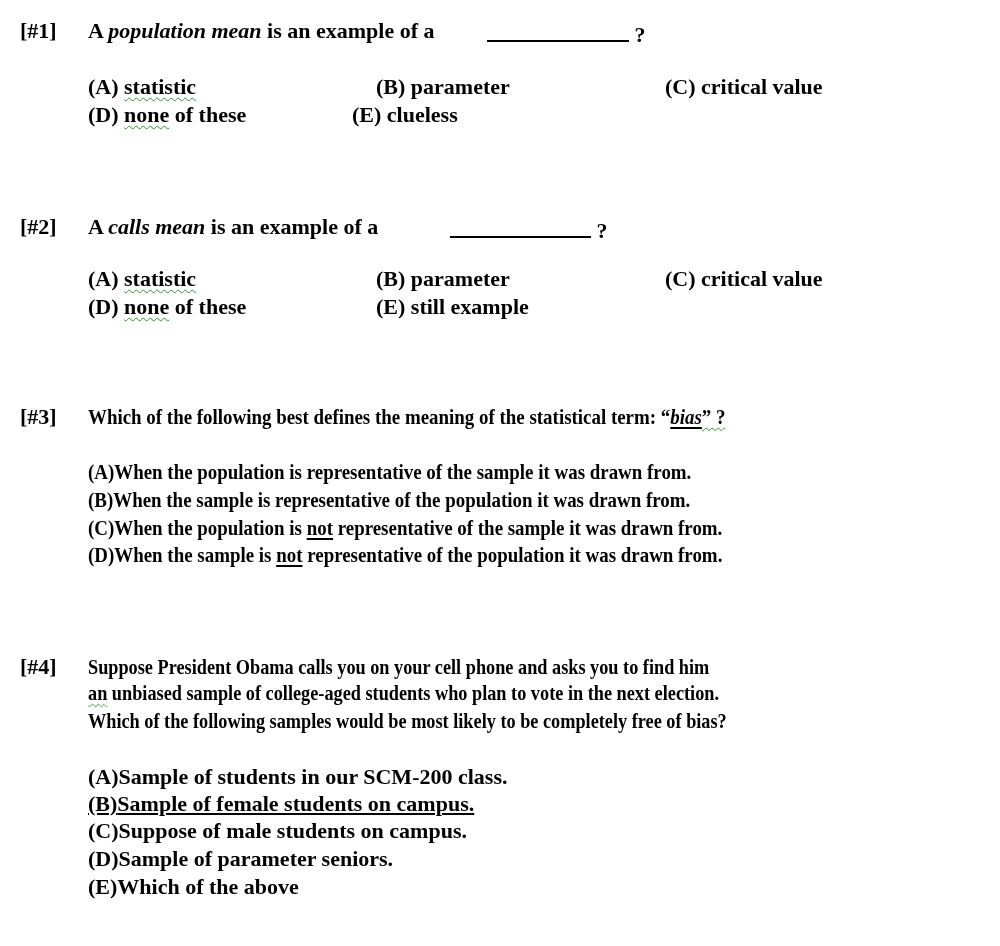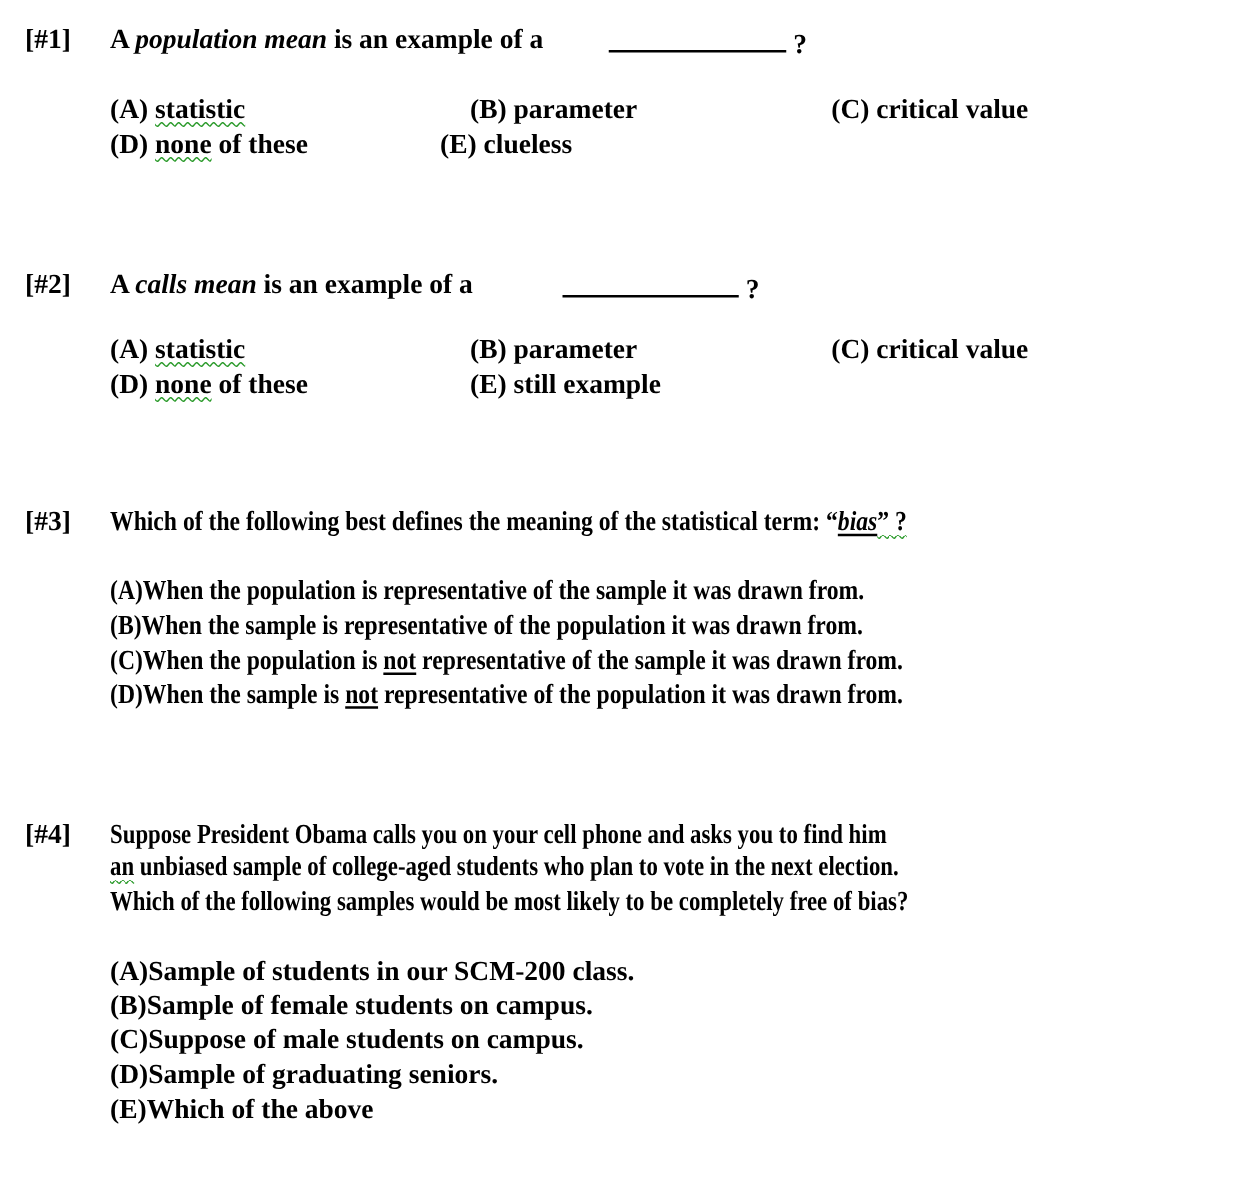--- a/index.html
+++ b/index.html
@@ -59,17 +59,17 @@
   <div class="abs qtext narrow" style="top:544px;"><span>(D)</span><span>When the sample is </span><span class="ul">not</span><span> representative of the population it was drawn from.</span></div>
 </div>
 
 <div>
   <span class="abs qnum" style="top:656px;">[#4]</span>
   <div class="abs qtext q4" style="top:656px;">Suppose President Obama calls you on your cell phone and asks you to find him</div>
   <div class="abs qtext q4" style="top:682px;"><span class="squig">an</span><span> unbiased sample of college-aged students who plan to vote in the next election.</span></div>
   <div class="abs qtext q4" style="top:710px;">Which of the following samples would be most likely to be completely free of bias?</div>
 
   <div class="abs qtext" style="top:766px;"><span>(A)</span><span>Sample of students in our SCM-200 class.</span></div>
-  <div class="abs qtext" style="top:793px;"><span>(B)</span><span>Sample of female students on campus.</span></div>
+  <div class="abs qtext" style="top:793px;text-decoration:underline;"><span>(B)</span><span>Sample of female students on campus.</span></div>
   <div class="abs qtext" style="top:820px;"><span>(C)</span><span>Suppose of male students on campus.</span></div>
-  <div class="abs qtext" style="top:848px;"><span>(D)</span><span>Sample of graduating seniors.</span></div>
+  <div class="abs qtext" style="top:848px;"><span>(D)</span><span>Sample of parameter seniors.</span></div>
   <div class="abs qtext" style="top:876px;"><span>(E)</span><span>Which of the above</span></div>
 </div>
 
 </body></html>

